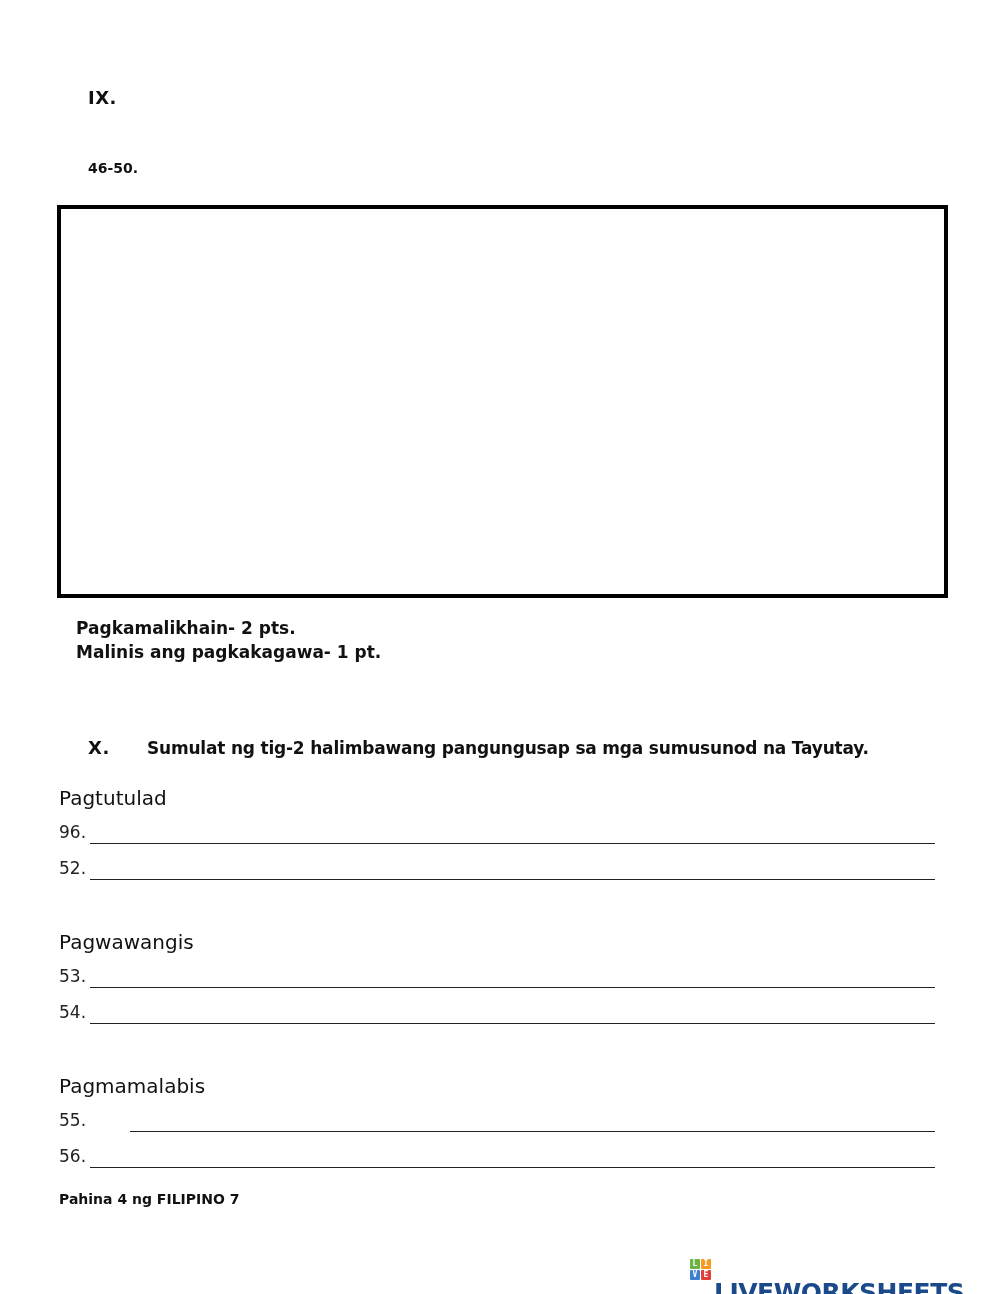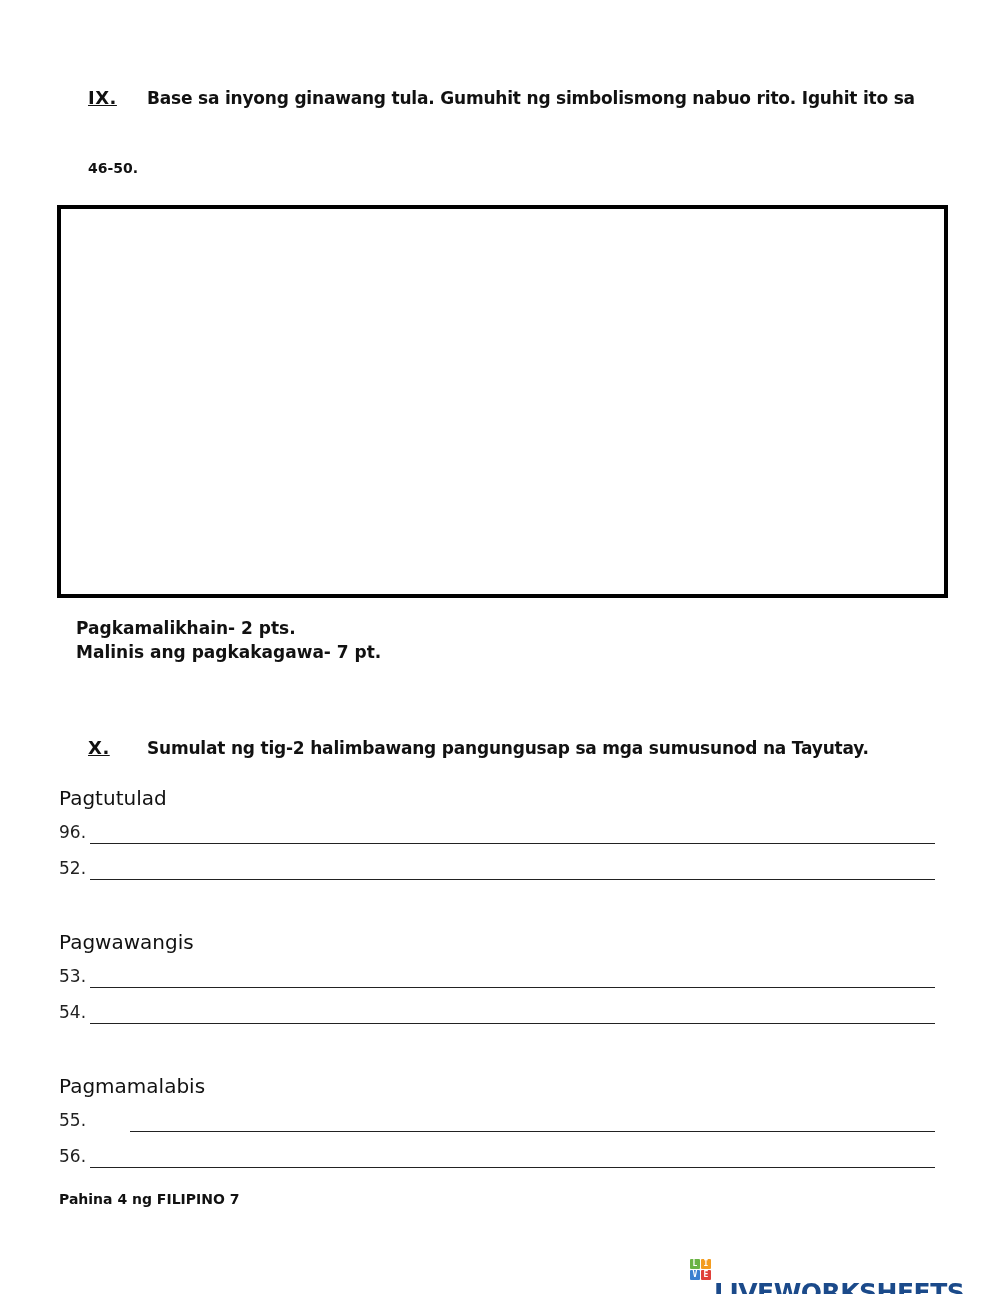--- a/index.html
+++ b/index.html
@@ -14,21 +14,20 @@
       overflow: hidden;
       font-family: "DejaVu Sans", sans-serif;
       color: #111111;
     }
     .abs { position: absolute; }
 
     .sec-num {
       font-size: 18px;
       font-weight: bold;
       letter-spacing: 0.5px;
-      text-decoration: underline;
     }
     .sec-text {
       font-size: 17px;
       font-weight: bold;
       line-height: 25px;
       letter-spacing: -0.2px;
     }
     .item-range {
       font-size: 14px;
       font-weight: bold;
@@ -131,29 +130,28 @@
       color: #1b4a8a;
       line-height: 26px;
       margin-top: 48px;
     }
   </style>
 </head>
 <body>
 
 <div class="abs sec-num" style="left:88px; top:87px;">IX.</div>
 <div class="abs sec-text" style="left:147px; top:86px; width:790px;">
-  <div style="white-space:nowrap;">Base sa inyong ginawang tula. Gumuhit ng simbolismong nabuo rito. Iguhit ito sa</div>
 </div>
 <div class="abs item-range" style="left:88px; top:160px;">46-50.</div>
 
 <div class="draw-box"></div>
 
 <div class="rubric">
   <div>Pagkamalikhain- 2 pts.</div>
-  <div>Malinis ang pagkakagawa- 7 pt.</div>
+  <div>Malinis ang pagkakagawa- 1 pt.</div>
 </div>
 
 <div class="abs sec-num" style="left:88px; top:737px;">X.</div>
 <div class="abs sec-text" style="left:147px; top:736px; white-space:nowrap;">Sumulat ng tig-2 halimbawang pangungusap sa mga sumusunod na Tayutay.</div>
 
 <div class="cat-label" style="top:786px;">Pagtutulad</div>
 <div class="answer-row" style="top:814px;">
   <span class="answer-num">96.</span>
   <input class="answer-line" type="text" value="" style="">
 </div>

